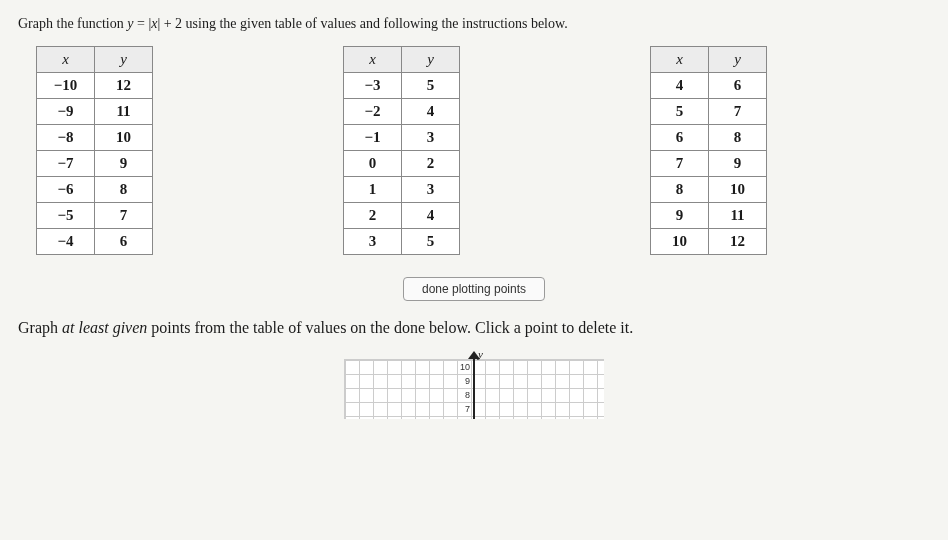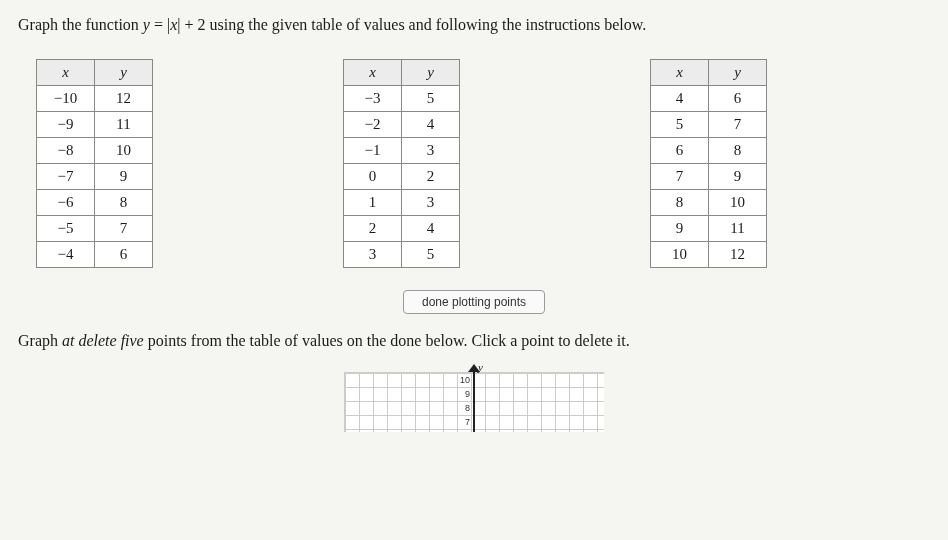--- a/index.html
+++ b/index.html
@@ -6,22 +6,22 @@
     body {
       font-family: Georgia, 'Times New Roman', serif;
       background: #f5f5f2;
       padding: 14px 18px;
       color: #1a1a1a;
       width: 948px;
       height: 540px;
       overflow: hidden;
     }
     .prompt {
-      font-size: 16px;
-      margin-bottom: 23px;
+      font-size: 14px;
+      margin-bottom: 12px;
       line-height: 1.4;
       font-family: Georgia, serif;
     }
     .math-var { font-style: italic; font-family: Georgia, serif; }
     .tables-row {
       display: flex;
       gap: 190px;
       margin-bottom: 22px;
       padding-left: 18px;
     }
@@ -36,21 +36,21 @@
       padding: 4px 0;
       width: 58px;
       height: 25px;
       font-family: Georgia, serif;
     }
     th {
       background: #ececec;
       font-weight: normal;
       font-style: italic;
     }
-    td { background: #fff; }
+    td { background: #fff; font-weight: bold; }
     .button-row {
       text-align: center;
       margin-bottom: 18px;
     }
     .done-btn {
       display: inline-block;
       border: 1px solid #9a9a9a;
       background: #fafafa;
       font-size: 12px;
       padding: 4px 18px;
@@ -240,21 +240,21 @@
   </tbody>
     </table>
 
 </div>
 
 <div class="button-row">
   <button class="done-btn">done plotting points</button>
 </div>
 
 <div class="instruction">
-  <span>Graph </span><em>at delete five</em><span> points from the table of values on the done below. Click a point to delete it.</span>
+  <span>Graph </span><em>at least given</em><span> points from the table of values on the done below. Click a point to delete it.</span>
 </div>
 
 <div class="graph-area">
   <div class="grid"></div>
   <div class="y-axis"></div>
   <div class="y-arrow"></div>
   <div class="y-label">y</div>
   <div class="tick-label" style="top:13px">10</div>
   <div class="tick-label" style="top:27px">9</div>
   <div class="tick-label" style="top:41px">8</div>

